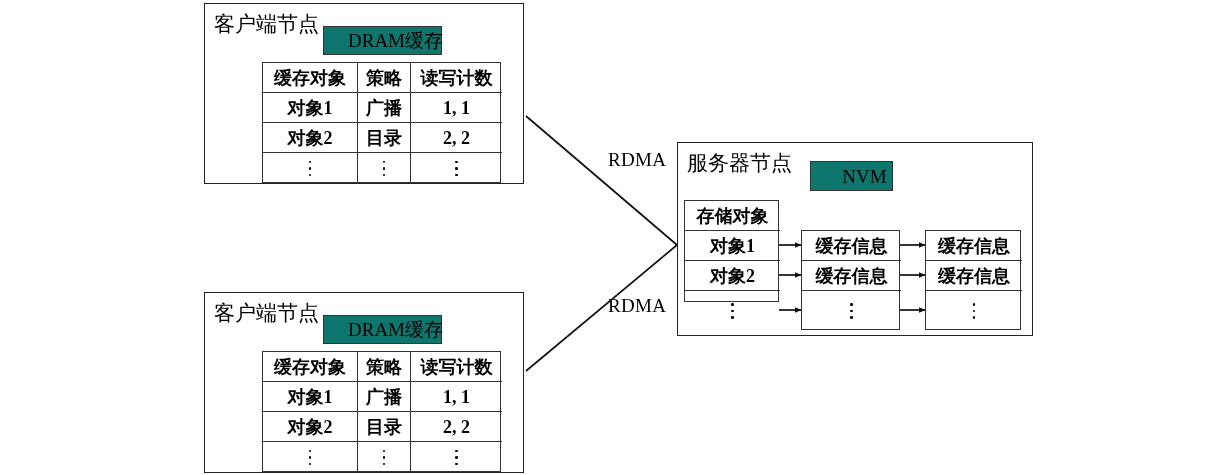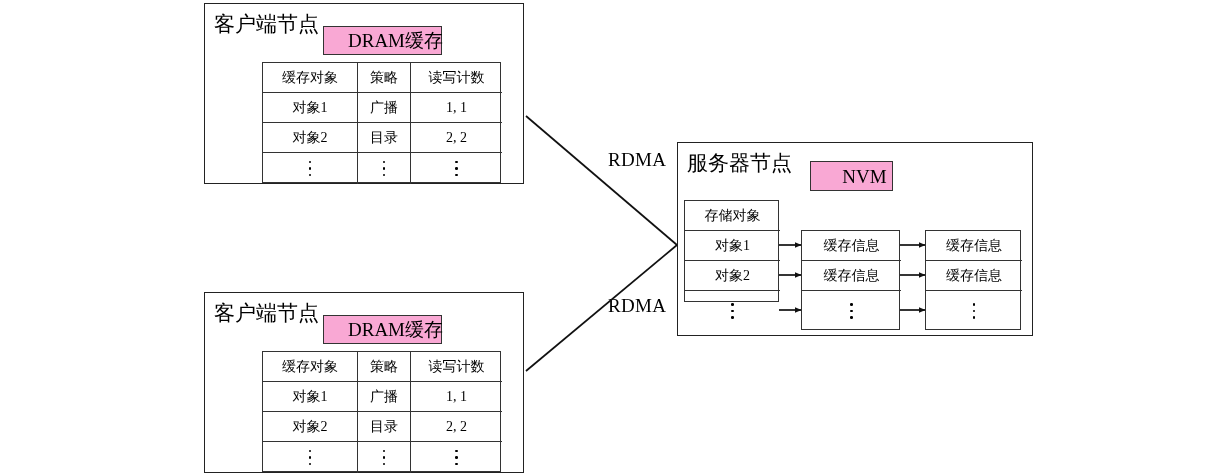--- a/index.html
+++ b/index.html
@@ -26,47 +26,48 @@
     position: absolute;
     font-size: 21px;
     line-height: 1;
     white-space: nowrap;
     color: #000;
   }
   .cellbox {
     position: absolute;
     box-sizing: border-box;
     border: 1.5px solid #333333;
-    background: #f9a8d4;
+    background: #0f766e;
     display: flex;
     align-items: center;
     justify-content: center;
     font-size: 19px;
     white-space: nowrap;
     line-height: 1;
     padding-left: 26px;
   }
   .tbl {
     position: absolute;
     box-sizing: border-box;
     border: 1.5px solid #333333;
     background: #ffffff;
     display: grid;
   }
   .tbl .cell {
     box-sizing: border-box;
     display: flex;
     align-items: center;
     justify-content: center;
-    font-size: 14px;
+    font-size: 18px;
     white-space: nowrap;
     border-right: 1.5px solid #333333;
     border-bottom: 1.5px solid #333333;
     line-height: 1;
     overflow: hidden;
+    font-weight: bold;
   }
   .tbl .cell.lastcol { border-right: none; }
   .tbl .cell.lastrow { border-bottom: none; }
   .vdots {
     display: flex;
     flex-direction: column;
     align-items: center;
     justify-content: center;
     gap: 4px;
     height: 100%;

